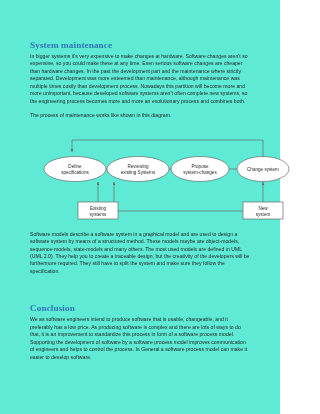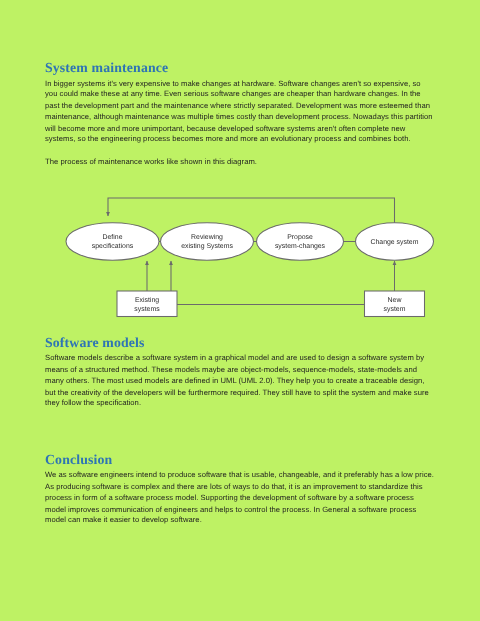--- a/index.html
+++ b/index.html
@@ -9,23 +9,23 @@
   }
   body {
     width: 320px;
     height: 414px;
     overflow: hidden;
     font-family: "Liberation Sans", sans-serif;
     color: #1a1a1a;
   }
   .page {
     position: relative;
-    width: 320px;
+    width: 280px;
     height: 414px;
-    background: #bef264;
+    background: #5eead4;
     box-sizing: border-box;
     padding: 40px 30px 10px 30px;
   }
   h2.heading {
     font-family: "Liberation Serif", serif;
     font-size: 9.2px;
     line-height: 11px;
     font-weight: bold;
     color: #2E74B5;
     margin: 0 0 2px 0;
@@ -136,21 +136,20 @@
 
       <g>
         <rect x="213" y="70" width="40" height="17" fill="#ffffff" stroke="#6b6b6b" stroke-width="0.7"></rect>
         <text class="node-label" x="233" y="77.5" text-anchor="middle">New</text>
         <text class="node-label" x="233" y="83.5" text-anchor="middle">system</text>
       </g>
     </svg>
   </div>
 
   <section class="section-models">
-    <h2 class="heading">Software models</h2>
     <p class="body-text">Software models describe a software system in a graphical model and are used to design a software system by means of a structured method. These models maybe are object-models, sequence-models, state-models and many others. The most used models are defined in UML (UML 2.0). They help you to create a traceable design, but the creativity of the developers will be furthermore required. They still have to split the system and make sure they follow the specification.</p>
   </section>
 
   <section class="section-conclusion">
     <h2 class="heading">Conclusion</h2>
     <p class="body-text">We as software engineers intend to produce software that is usable, changeable, and it preferably has a low price. As producing software is complex and there are lots of ways to do that, it is an improvement to standardize this process in form of a software process model. Supporting the development of software by a software process model improves communication of engineers and helps to control the process. In General a software process model can make it easier to develop software.</p>
   </section>
 
 </div>
 

